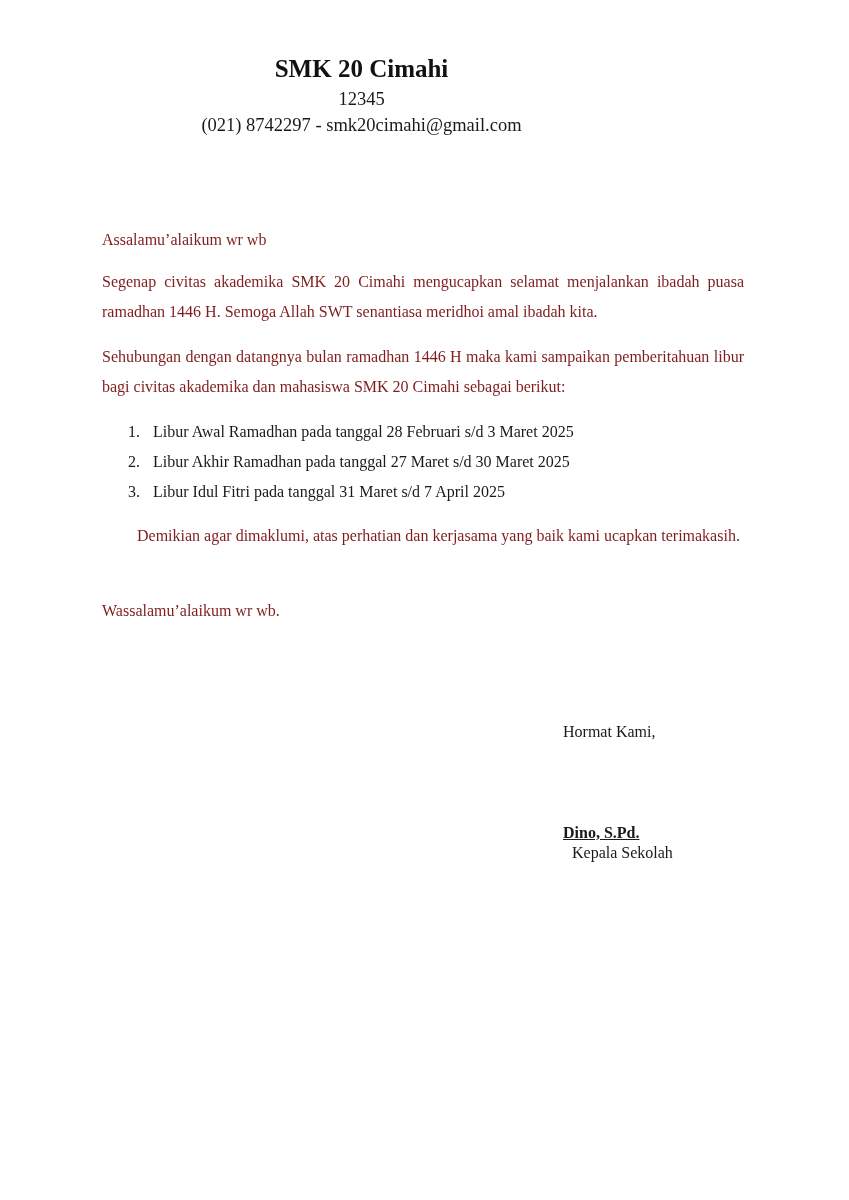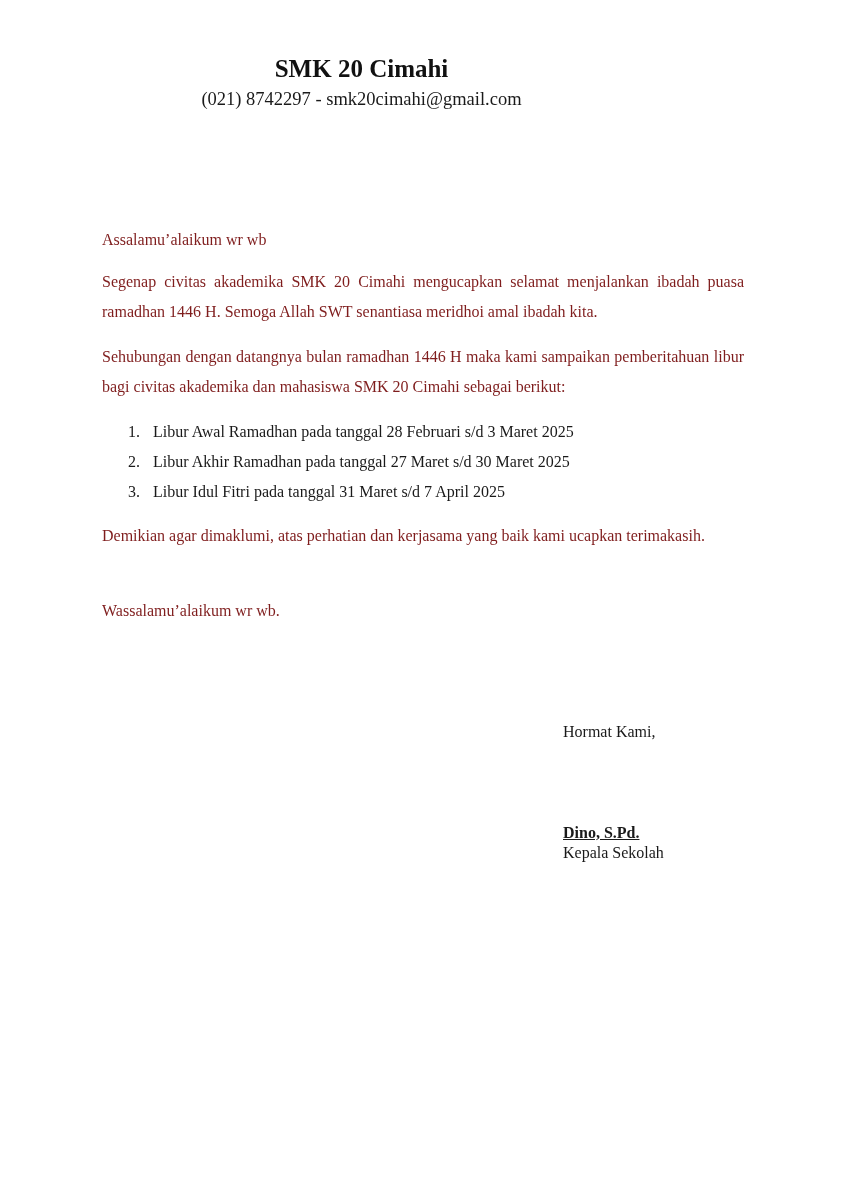--- a/index.html
+++ b/index.html
@@ -67,47 +67,49 @@
       line-height: 30px;
       color: #1a1a1a;
     }
     .list li {
       display: flex;
     }
     .list .num {
       width: 25px;
       display: inline-block;
     }
-    .p3 { top: 521px; }
+    .p3 { top: 521px; margin-left: 35px; }
     .closing { top: 596px; }
     .sign-block {
       position: absolute;
       left: 563px;
       font-size: 16px;
       line-height: 20px;
       color: #1a1a1a;
     }
     .hormat { top: 722px; }
     .signer { top: 823px; }
     .signer-name {
       text-decoration: underline;
       display: block;
       font-weight: bold;
     }
     .signer-title {
       display: block;
+      margin-left: 9px;
     }
   </style>
 </head>
 <body>
 
 <div class="page">
 
   <div class="header">
     <div class="school-name">SMK 20 Cimahi</div>
+    <div class="header-line">12345</div>
     <div class="header-line">(021) 8742297 - smk20cimahi@gmail.com</div>
   </div>
 
   <div class="body-text greeting">Assalamu’alaikum wr wb</div>
 
   <div class="body-text justify p1">Segenap civitas akademika SMK 20 Cimahi mengucapkan selamat menjalankan ibadah puasa ramadhan 1446 H. Semoga Allah SWT senantiasa meridhoi amal ibadah kita.</div>
 
   <div class="body-text justify p2">Sehubungan dengan datangnya bulan ramadhan 1446 H maka kami sampaikan pemberitahuan libur bagi civitas akademika dan mahasiswa SMK 20 Cimahi sebagai berikut:</div>
 
   <ol class="list">

